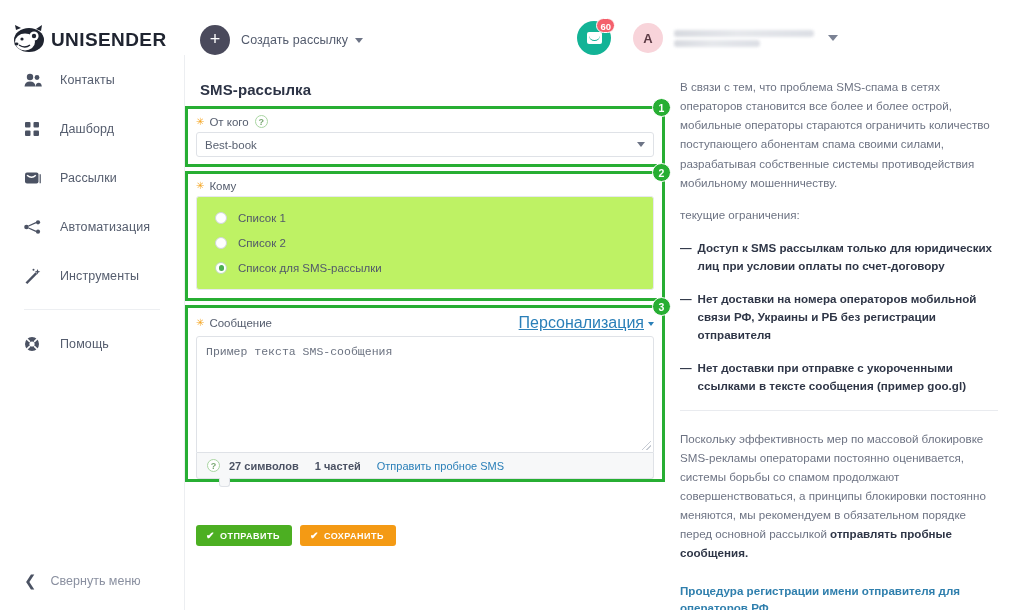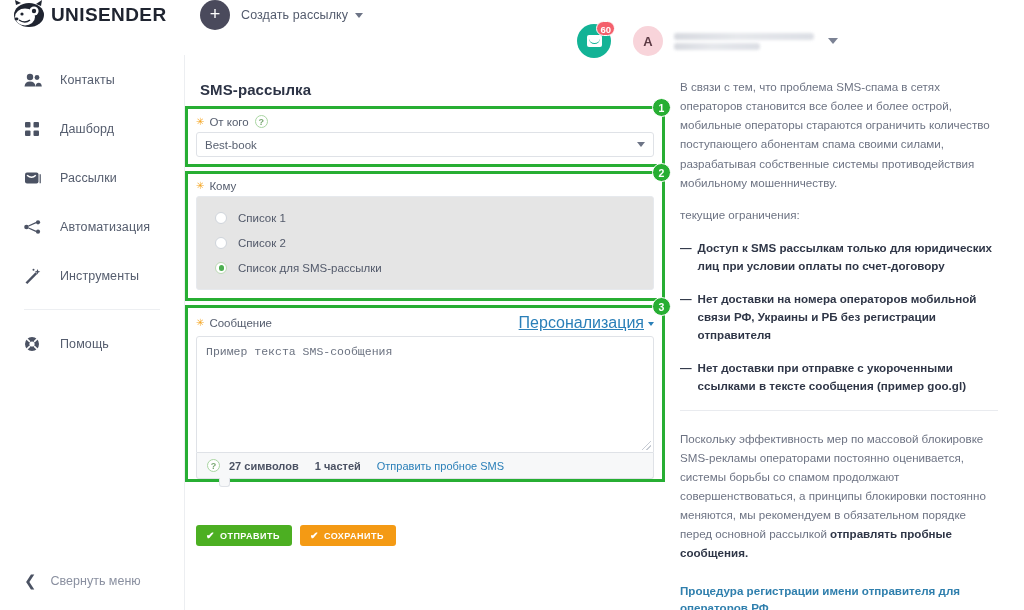--- a/index.html
+++ b/index.html
@@ -12,21 +12,21 @@
     overflow: hidden;
     position: relative;
   }
 
   
   #app { position: relative; width: 1024px; height: 610px; }
 
   
   #topbar {
     position: absolute; left: 0; top: 0; width: 852px; height: 55px;
-    background: #ffffff; display: flex; align-items: flex-start;
+    background: #ffffff; display: flex; align-items: flex-end;
   }
   #brand { display: flex; align-items: center; width: 185px; padding-left: 12px; }
   #brand .logo-mark { width: 34px; height: 30px; flex: none; }
   #brand .logo-word {
     font-size: 19px; font-weight: bold; letter-spacing: .4px;
     color: #1f2430; margin-left: 5px;
   }
   #create-group { display: flex; align-items: center; margin-left: 15px; }
   #plus-btn {
     width: 30px; height: 30px; border-radius: 50%; background: #4a4a5c;
@@ -149,21 +149,21 @@
     font-size: 11.5px; color: #5a6272; cursor: pointer;
   }
   .select-ctl .sel-caret {
     margin-left: auto; width: 0; height: 0;
     border-left: 4px solid transparent; border-right: 4px solid transparent;
     border-top: 5px solid #6d7486;
   }
 
   .radio-panel {
     margin: 0 8px 8px 8px; border: 1px solid #e6e9ed; border-radius: 3px;
-    background: #e5e5e5; padding: 8px 0 9px 0;
+    background: #bef264; padding: 8px 0 9px 0;
   }
   .radio-row {
     display: flex; align-items: center; height: 25px; padding-left: 18px;
     font-size: 11.5px; color: #52596a; cursor: pointer;
   }
   .radio-dot {
     width: 12px; height: 12px; border-radius: 50%; border: 1.3px solid #cfd4db;
     background: #fff; margin-right: 11px; flex: none; position: relative;
   }
   .radio-row.sel .radio-dot { border-color: #bcd9b5; }

